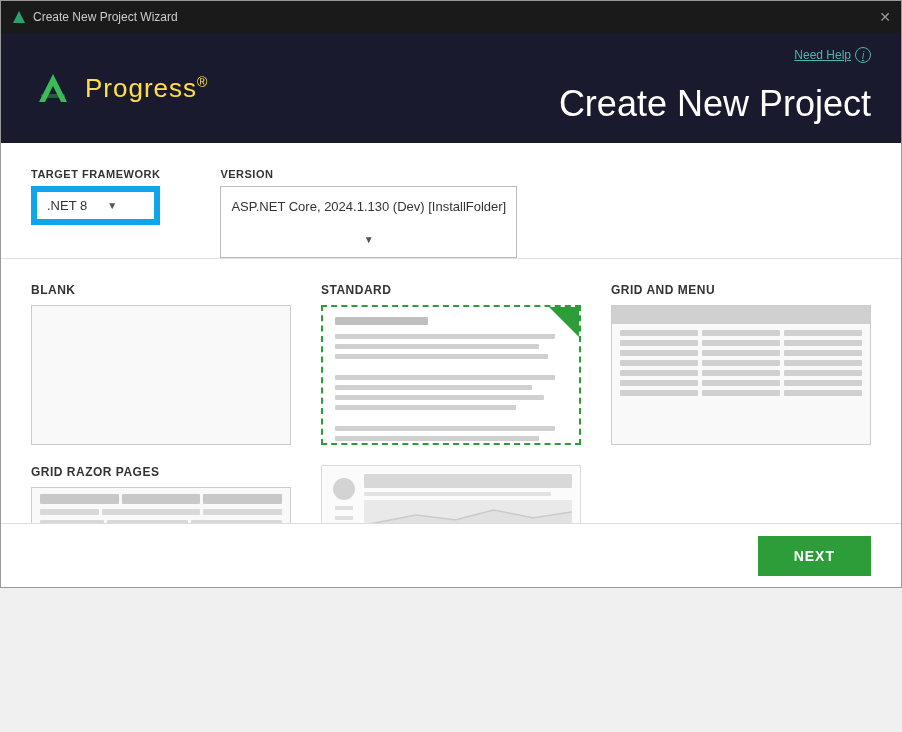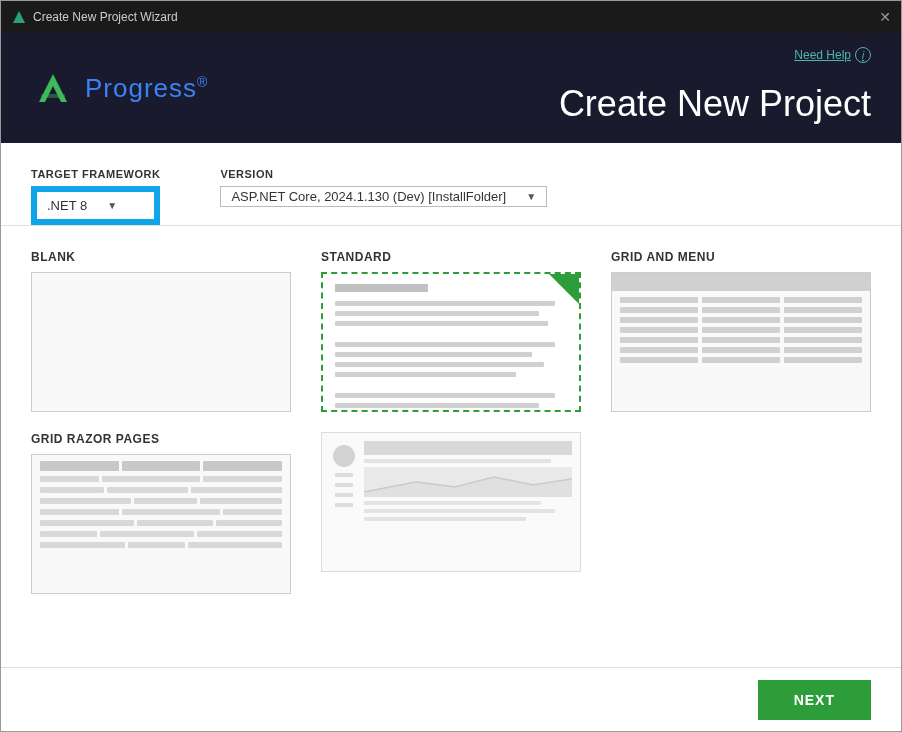--- a/index.html
+++ b/index.html
@@ -6,21 +6,21 @@
     body {
       width: 902px;
       height: 732px;
       font-family: 'Segoe UI', Arial, sans-serif;
       background: #f0f0f0;
       overflow: hidden;
     }
 
     .window {
       width: 902px;
-      height: 732px;
+      height: 588px;
       background: #fff;
       border: 1px solid #999;
       display: flex;
       flex-direction: column;
     }
 
     
     .title-bar {
       background: #1a1a1a;
       height: 32px;
@@ -66,21 +66,21 @@
     .header-logo {
       display: flex;
       align-items: center;
       gap: 10px;
     }
     .logo-icon {
       width: 44px;
       height: 44px;
     }
     .logo-text {
-      color: #3b82f6;
+      color: #fde047;
       font-size: 26px;
       font-weight: 400;
       letter-spacing: 1px;
     }
     .need-help {
       display: flex;
       align-items: center;
       gap: 4px;
       color: #4db6ac;
       font-size: 12px;
@@ -165,28 +165,29 @@
     }
     .tab.active {
       color: #2d7d46;
       font-weight: 700;
       border-bottom: 3px solid #2d7d46;
     }
     .version-select {
       display: flex;
       align-items: center;
       border: 1px solid #bbb;
-      padding: 2px 10px;
+      padding: 12px 10px;
       min-width: 280px;
       cursor: pointer;
       gap: 20px;
       font-size: 13px;
       color: #333;
       background: #fff;
       justify-content: space-between;
+      flex-direction: column;
     }
 
     
     .main-content {
       flex: 1;
       padding: 24px 30px;
       overflow-y: auto;
     }
     .templates-grid {
       display: grid;

